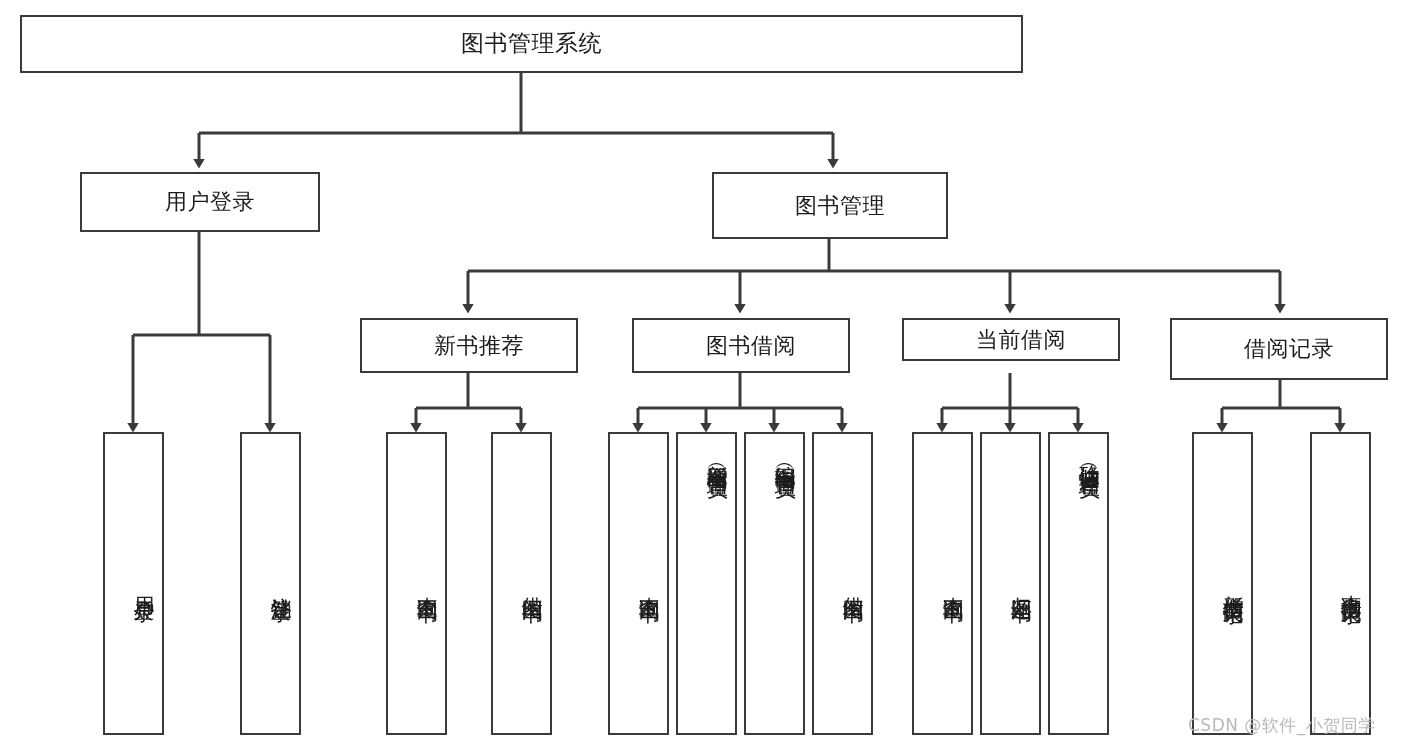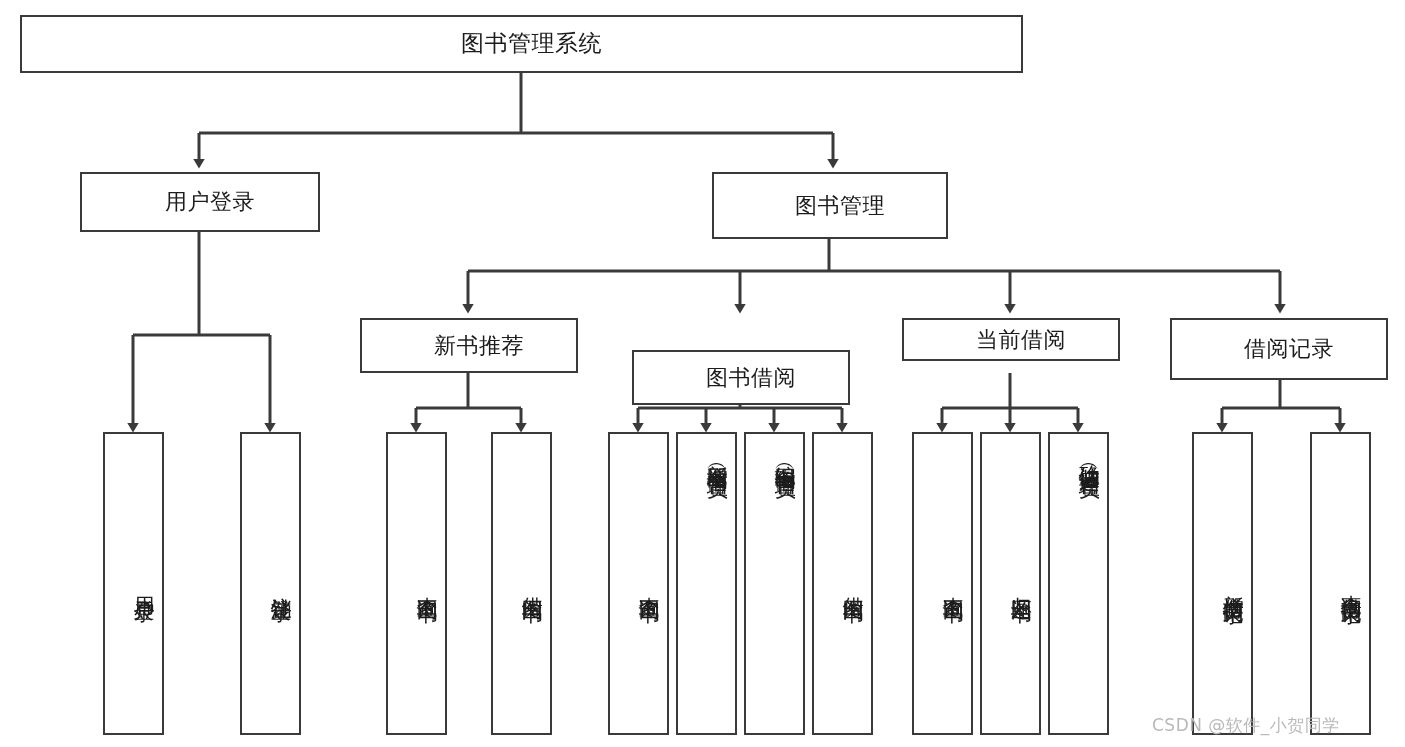--- a/index.html
+++ b/index.html
@@ -63,21 +63,21 @@
     line-height: 1.12;
     letter-spacing: 2px;
     white-space: nowrap;
   }
   .node.v.mid {
     align-items: center;
     padding-top: 0;
   }
   .watermark {
     position: absolute;
-    left: 1152px;
+    left: 1188px;
     top: 714px;
     font-size: 17px;
     color: #b9b9b9;
     white-space: nowrap;
     letter-spacing: 0.5px;
   }
 </style>
 </head>
 <body>
 
@@ -142,21 +142,21 @@
   </div>
 
   <div class="node h" style="left:712px; top:172px; width:236px; height:67px;">
     <span class="lbl">图书管理</span>
   </div>
 
   <div class="node h" style="left:360px; top:318px; width:218px; height:55px;">
     <span class="lbl">新书推荐</span>
   </div>
 
-  <div class="node h" style="left:632px; top:318px; width:218px; height:55px;margin-top:32px;">
+  <div class="node h" style="left:632px; top:318px; width:218px; height:55px;">
     <span class="lbl">图书借阅</span>
   </div>
 
   <div class="node h" style="left:902px; top:318px; width:218px; height:43px;">
     <span class="lbl">当前借阅</span>
   </div>
 
   <div class="node h" style="left:1170px; top:318px; width:218px; height:62px;">
     <span class="lbl">借阅记录</span>
   </div>

